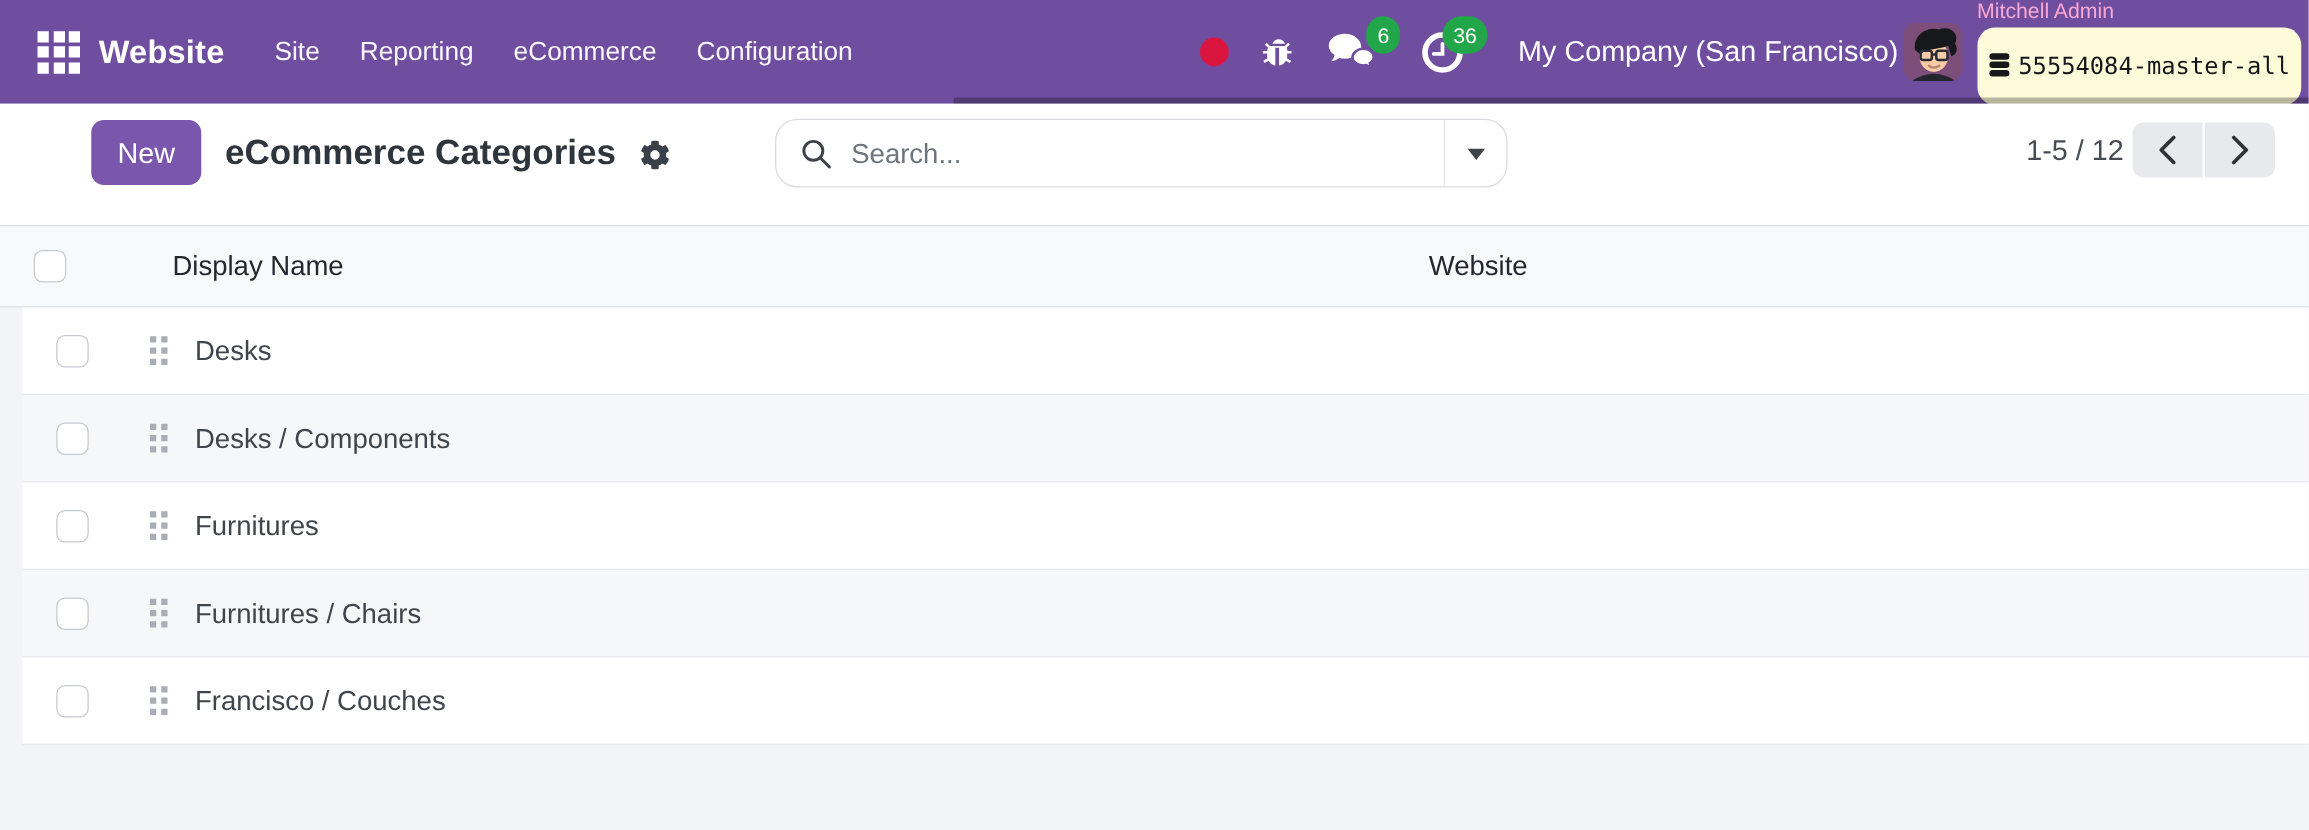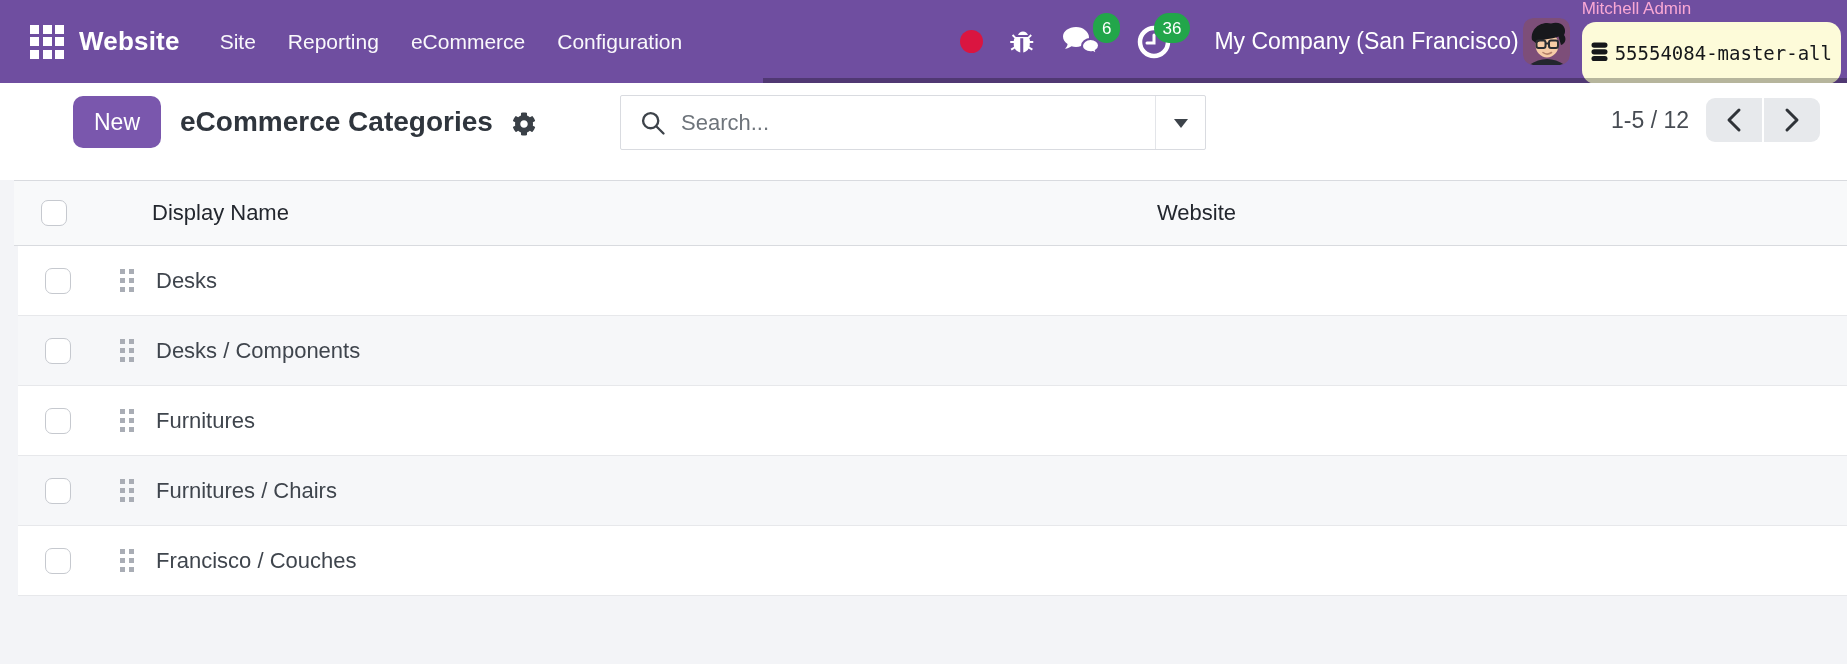--- a/index.html
+++ b/index.html
@@ -57,48 +57,48 @@
   .btn-new {
     background: var(--primary-btn,#7a57ad); color:#fff; border:none; cursor:pointer;
     font-size:23px; padding:0 21px; height:52px; border-radius:10px;
     font-family:"Liberation Sans",sans-serif;
   }
   .view-title { font-size:28px; color:#2f353d; white-space:nowrap;text-align:center; }
   .gear-btn { background:none; border:none; cursor:pointer; display:flex; align-items:center; padding-top:4px; }
 
   .searchbox {
     position:absolute; left:620px; top:12px; width:586px; height:55px;
-    border:1px solid #d9dbe0; border-radius:2px; background:#fff;
+    border:1px solid #d9dbe0; border-radius:18px; background:#fff;
     display:flex; align-items:center;
   }
   .searchbox .mag { margin:0 14px 0 18px; display:flex; }
   .searchbox input {
     flex:1; border:none; outline:none; font-size:22px; color:#32373d;
     font-family:"Liberation Sans",sans-serif; background:transparent;
   }
   .searchbox input::placeholder { color:#6e747b; }
   .search-caret-btn {
     width:50px; height:100%; border:none; background:none; cursor:pointer;
     border-left:1px solid #e3e5e9; display:flex; align-items:center; justify-content:center;
   }
   .caret-down { width:0; height:0; border:7px solid transparent; border-top:9px solid #3d434a; margin-top:8px; }
 
   .pager { position:absolute; right:27px; top:15px; display:flex; align-items:center; }
-  .pager-text { font-size:23px; color:#474c53; margin-right:17px; cursor:pointer; white-space:nowrap; }
+  .pager-text { font-size:23px; color:#474c53; margin-right:7px; cursor:pointer; white-space:nowrap; }
   .pager-btn {
     width:56px; height:44px; border:none; cursor:pointer;
     background:#e7e9ec; display:flex; align-items:center; justify-content:center;
   }
   .pager-btn.prev { border-radius:9px 0 0 9px; margin-right:2px; }
   .pager-btn.next { border-radius:0 9px 9px 0; }
 
   
   .list-header {
     height:66px; background:var(--header-bg,#f8f9fa);
-    border-top:1px solid #d9dbdf; border-bottom:1px solid #d9dbdf;margin-left:14px;
+    border-top:1px solid #d9dbdf; border-bottom:1px solid #d9dbdf;
   }
   .lrow {
     display:grid; grid-template-columns:80px 58px 1005px 1fr;
     align-items:center; height:100%;
   }
   .list-header .col-name, .list-header .col-website { font-size:22px; font-weight:500; color:#23272e; cursor:pointer; }
   .cb-cell { display:flex; justify-content:center; }
   .o-checkbox {
     appearance:none; -webkit-appearance:none;
     width:26px; height:26px; border:1.6px solid #c6c9cf; border-radius:7px;

